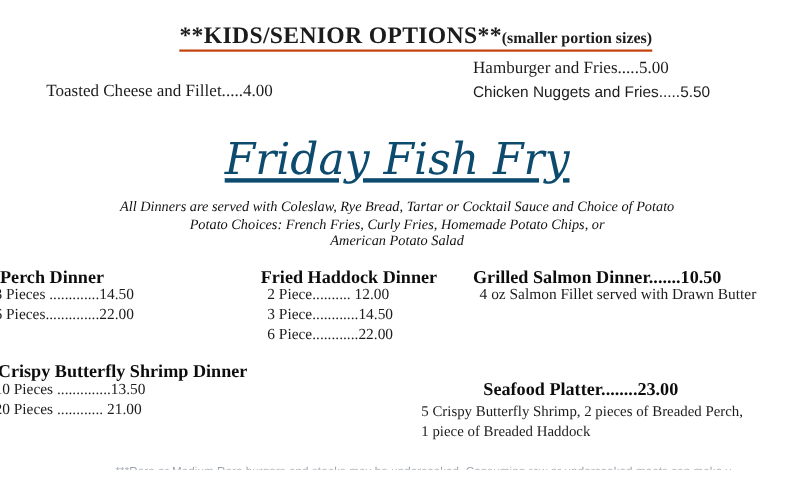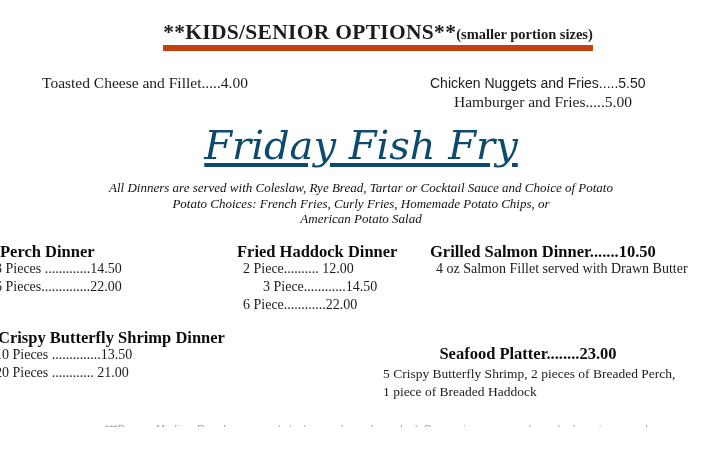--- a/index.html
+++ b/index.html
@@ -11,32 +11,32 @@
     font-family:"Liberation Serif", serif;
     color:#1c1c1c;
   }
   .abs { position:absolute; white-space:nowrap; }
 
   
   #ks-heading { top:21px; left:0; right:0; text-align:center; }
   .ks-underline {
     display:inline-block;
     transform:translateX(17px);
-    border-bottom:6px solid #c2410c;
+    border-bottom:2px solid #c2410c;
     padding-bottom:1px;
     line-height:1.05;
     text-align:center;
   }
   .ks-main { font-size:21.5px; font-weight:bold; letter-spacing:0.3px; }
   .ks-note { font-size:14.5px; font-weight:bold; }
 
   .item15 { font-size:15.5px; }
   #ks-item-blt      { left:42px;  top:53px; }
   #ks-item-toasted  { left:42px;  top:74px; }
-  #ks-item-burger   { left:454px; top:53px;margin-top:40px; }
+  #ks-item-burger   { left:430px; top:53px; }
   #ks-item-nuggets  { left:430px; top:75px; font-family:"Liberation Sans", sans-serif; font-size:14px; }
 
   
   #fish-fry-title {
     top:122px; left:0; right:0; text-align:center;
     font-family:"DejaVu Serif", serif;
     font-style:italic;
     font-size:40px;
     color:#0c4a6e;
     text-decoration:underline;
@@ -53,21 +53,21 @@
   
   .dinner-title { font-size:16.5px; font-weight:bold; color:#0d0d0d; }
   .dinner-item  { font-size:14px; }
 
   #perch-title   { left:0px;   top:242px; }
   #perch-item-0  { left:-5px;  top:261px; }
   #perch-item-1  { left:-5px;  top:279px; }
 
   #haddock-title  { left:237px; top:242px; }
   #haddock-item-0 { left:243px; top:261px; }
-  #haddock-item-1 { left:243px; top:279px;margin-left:20px; }
+  #haddock-item-1 { left:243px; top:279px; }
   #haddock-item-2 { left:243px; top:297px; }
 
   #salmon-title { left:430px; top:242px; }
   #salmon-desc  { left:436px; top:261px; }
 
   #shrimp-title  { left:-2px; top:328px; }
   #shrimp-item-0 { left:-5px; top:347px; }
   #shrimp-item-1 { left:-5px; top:365px; }
 
   #platter { left:383px; top:328px; width:290px; white-space:normal;margin-top:16px; }

